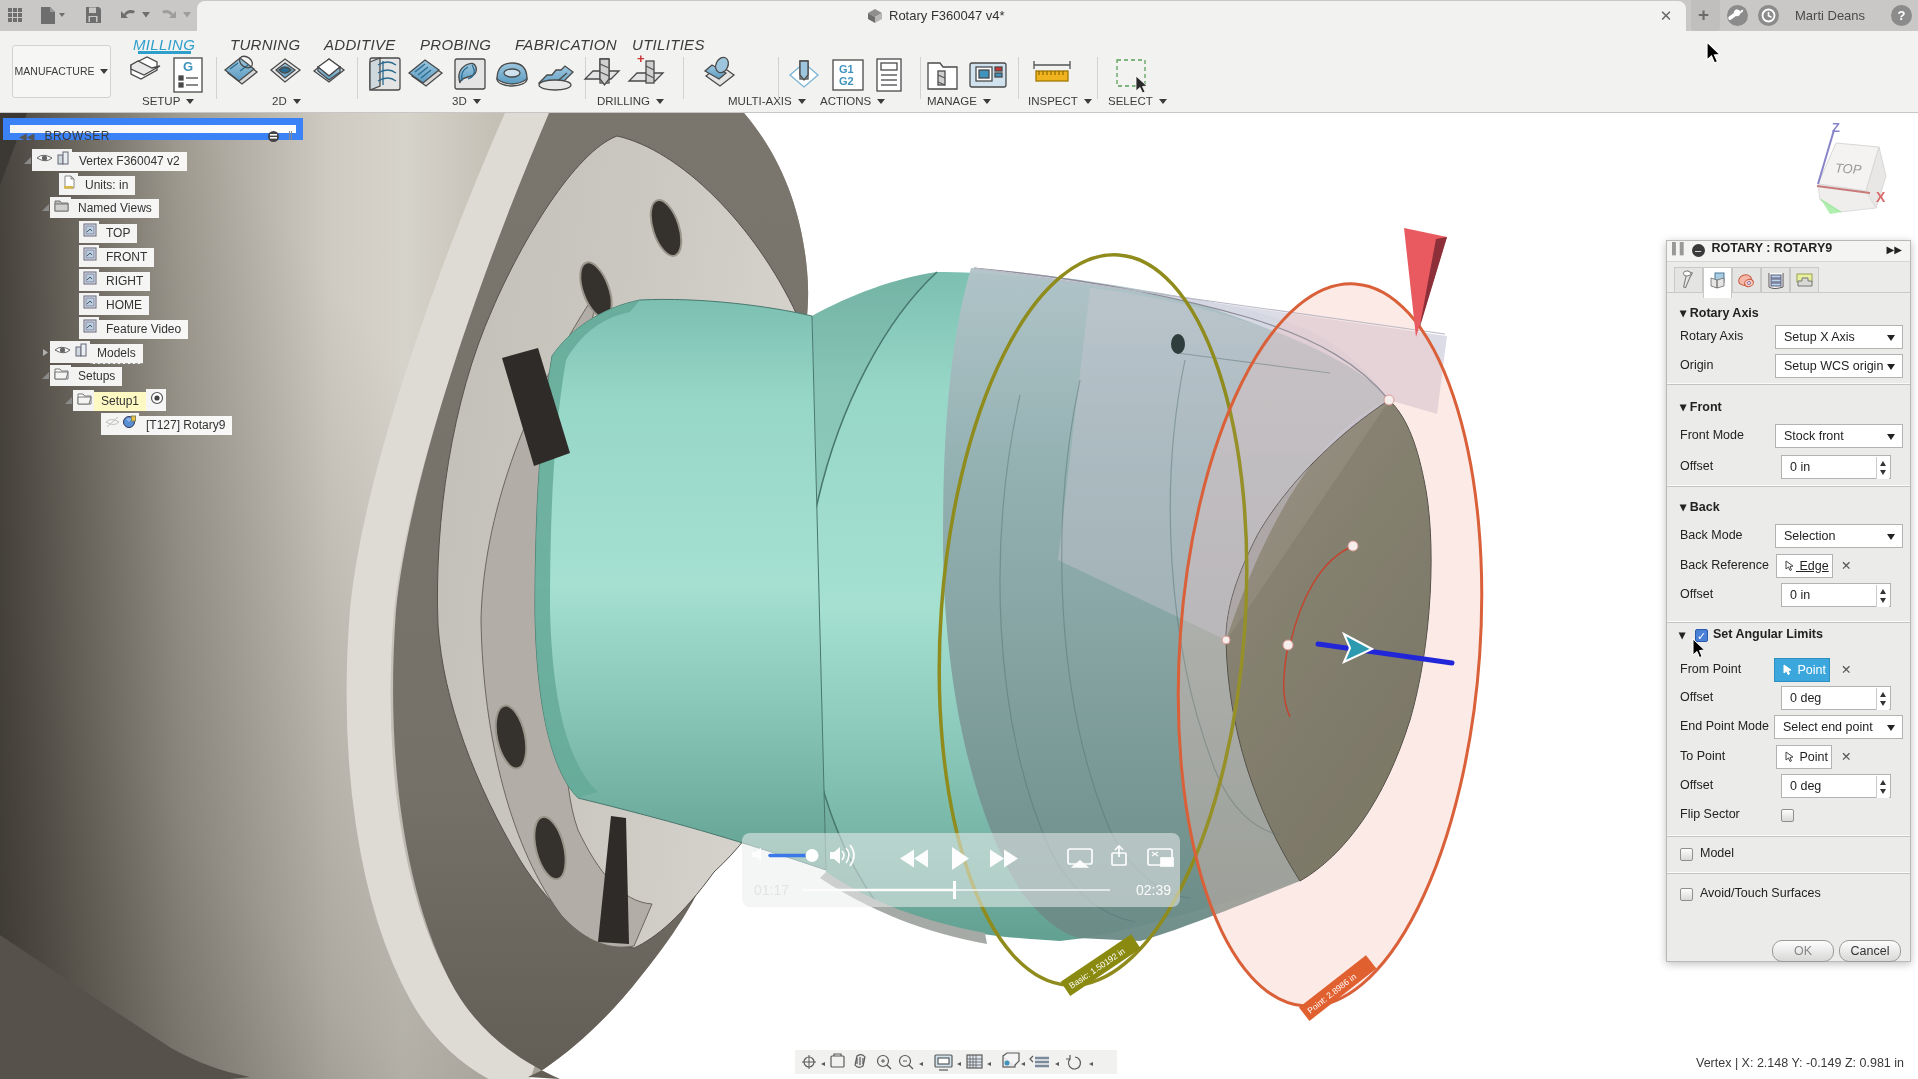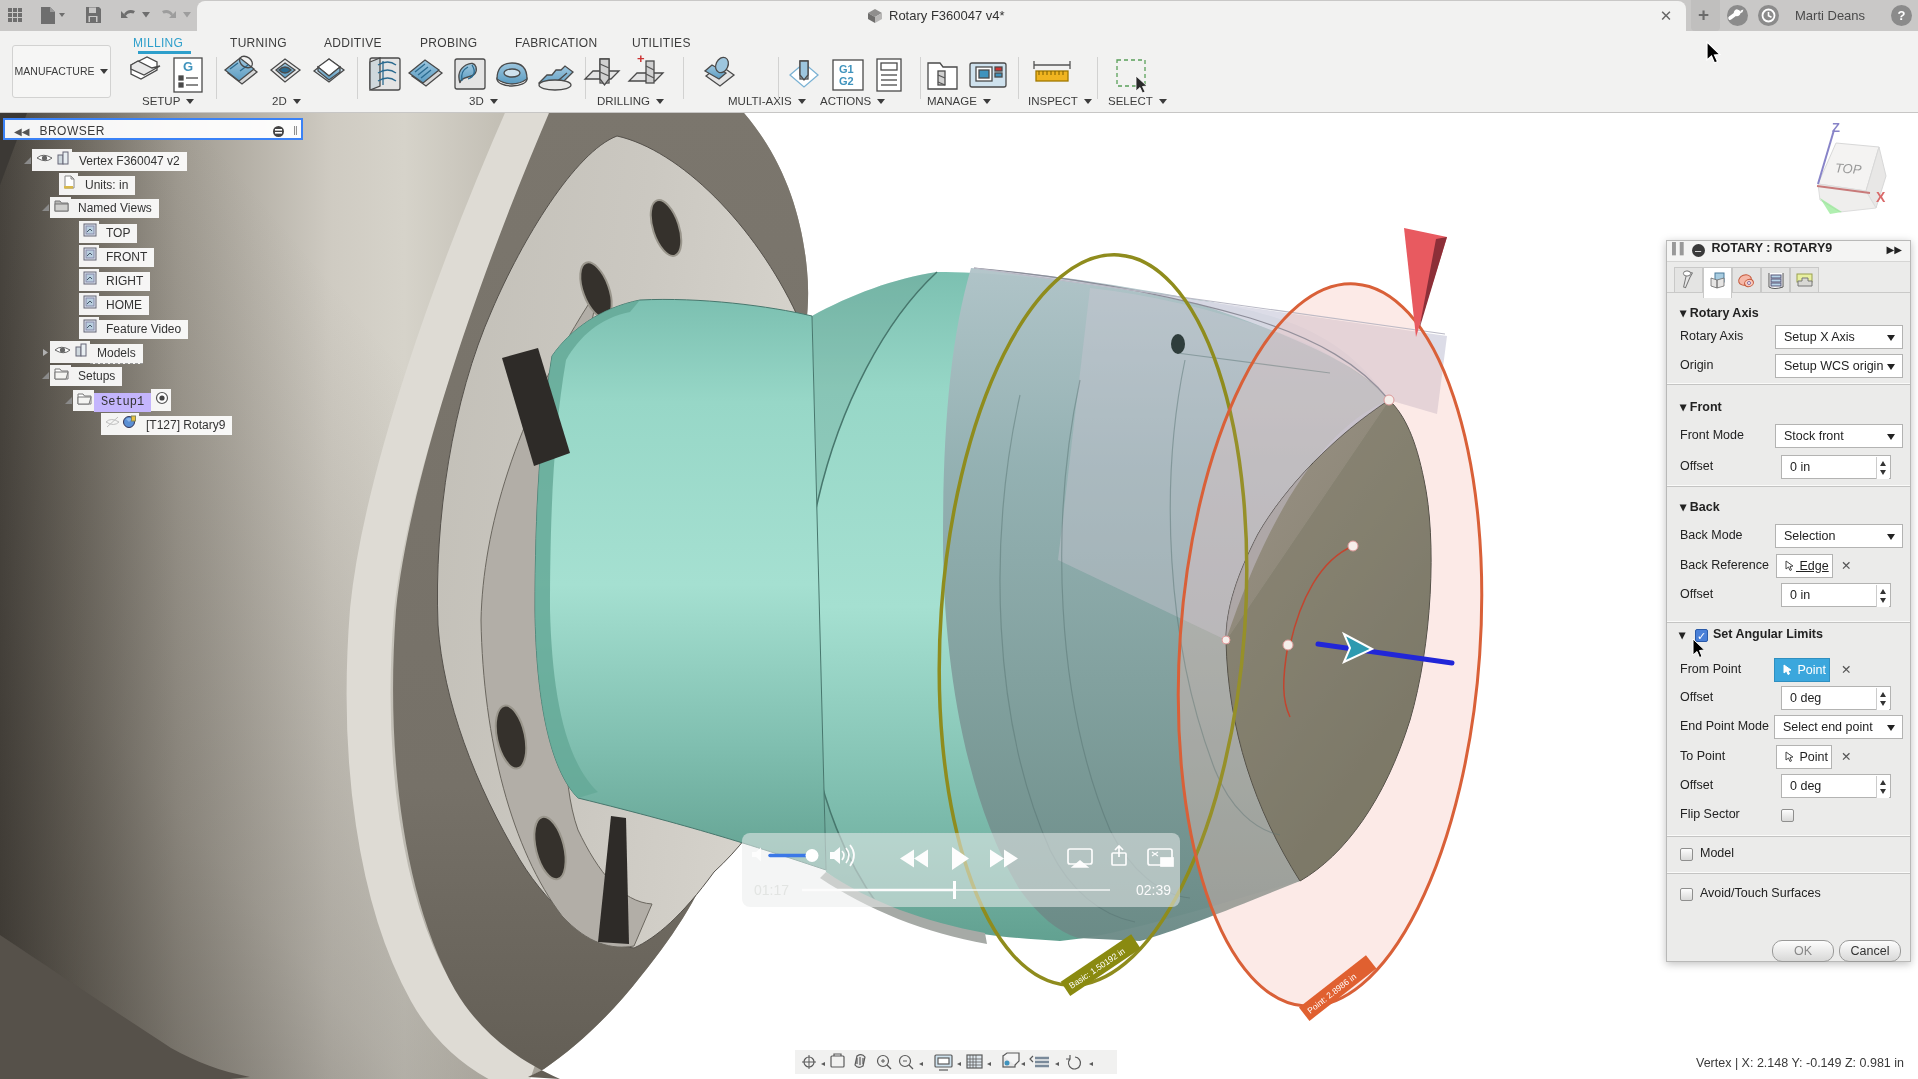--- a/index.html
+++ b/index.html
@@ -10,29 +10,29 @@
 #titlebar{left:0;top:0;width:1918px;height:31px;background:#c9c8c7;z-index:30;}
 #doctab{left:197px;top:1px;width:1489px;height:30px;background:#f2f2f1;border-radius:8px 8px 0 0;z-index:31;}
 #tabclose{right:12px;top:7px;width:16px;height:16px;color:#666;font-size:15px;line-height:16px;text-align:center;}
 #plusbtn{left:1691px;top:0;width:29px;height:31px;background:#c0bfbe;z-index:32;border-radius:0 0 4px 4px;}
 #plusbtn div{position:absolute;left:7px;top:8px;width:15px;height:15px;color:#6b6b6b;font-size:19px;line-height:14px;font-weight:bold;}
 .circico{top:5px;width:21px;height:21px;border-radius:50%;background:#8b8b8b;color:#fff;text-align:center;font-size:13px;line-height:21px;font-weight:bold;z-index:32;}
 #username{left:1795px;top:8px;font-size:13px;color:#4a4a4a;z-index:32;}
 
 #ribbon{left:0;top:31px;width:1918px;height:82px;background:#f2f2f1;z-index:30;border-bottom:1px solid #c7c6c5;}
 #manufBtn{z-index:31;left:12px;top:45px;width:99px;height:53px;background:#f6f6f5;border:1px solid #d2d2d1;border-radius:3px;font-size:10.5px;color:#3c3c3c;text-align:center;line-height:51px;letter-spacing:0;}
-.rtab{top:36px;font-size:12px;color:#3c3c3c;z-index:31;letter-spacing:.3px;}
+.rtab{top:36px;font-size:15px;color:#3c3c3c;z-index:31;letter-spacing:.3px;font-style:italic;}
 #milltab{color:#2e9fcb;}
 #millunder{z-index:31;left:138px;top:51px;width:53px;height:3px;background:#2e9fcb;}
 .glabel{top:95px;font-size:11.5px;color:#3c3c3c;z-index:31;}
 .gsep{z-index:31;top:57px;width:1px;height:42px;background:#d2d2d1;}
 .caret{display:inline-block;width:0;height:0;border-left:4px solid transparent;border-right:4px solid transparent;border-top:5px solid #3c3c3c;margin-left:3px;vertical-align:1px;}
 
 #browser{left:3px;top:118px;width:300px;z-index:20;font-size:12px;color:#333;}
-#bheader{position:relative;height:22px;background:rgba(255,255,255,.95);border:2px solid #3b82f6;line-height:22px;}
+#bheader{position:relative;height:22px;background:rgba(255,255,255,.95);border:7px solid #3b82f6;line-height:22px;}
 .brow{position:relative;height:24px;white-space:nowrap;}
 .chip{display:inline-block;background:rgba(255,255,255,.92);padding:2px 7px 3px 7px;}
 .icochip{display:inline-block;background:rgba(255,255,255,.92);padding:2px 2px 3px 4px;}
 
 #dlg{left:1666px;top:240px;width:245px;height:722px;background:#ebebea;border:1px solid #b9b9b8;box-shadow:0 2px 8px rgba(0,0,0,.25);z-index:20;font-size:12.5px;color:#222;}
 #dlghead{position:relative;height:21px;background:#f4f4f3;border-bottom:1px solid #d5d5d4;}
 .dd{position:absolute;background:#fff;border:1px solid #b3b3b2;height:24px;line-height:22px;padding-left:8px;}
 .ddcaret{position:absolute;right:7px;top:9px;width:0;height:0;border-left:4.5px solid transparent;border-right:4.5px solid transparent;border-top:6px solid #222;}
 .spin{position:absolute;right:1px;top:1px;width:13px;height:22px;border-left:1px solid #ccc;background:#fff;}
 .spin:before{content:"";position:absolute;left:3px;top:4px;width:0;height:0;border-left:3.5px solid transparent;border-right:3.5px solid transparent;border-bottom:5px solid #333;}
@@ -211,21 +211,21 @@
 <div id="manufBtn" class="abs">MANUFACTURE <span class="caret"></span></div>
 <div class="rtab abs" id="milltab" style="left:133px;">MILLING</div>
 <div class="abs" id="millunder" style="z-index:31;"></div>
 <div class="rtab abs" style="left:230px;">TURNING</div>
 <div class="rtab abs" style="left:324px;">ADDITIVE</div>
 <div class="rtab abs" style="left:420px;">PROBING</div>
 <div class="rtab abs" style="left:515px;">FABRICATION</div>
 <div class="rtab abs" style="left:632px;">UTILITIES</div>
 <div class="glabel abs" style="left:142px;">SETUP <span class="caret"></span></div>
 <div class="glabel abs" style="left:272px;">2D <span class="caret"></span></div>
-<div class="glabel abs" style="left:452px;margin-left:17px;">3D <span class="caret"></span></div>
+<div class="glabel abs" style="left:452px;">3D <span class="caret"></span></div>
 <div class="glabel abs" style="left:597px;">DRILLING <span class="caret"></span></div>
 <div class="glabel abs" style="left:728px;">MULTI-AXIS <span class="caret"></span></div>
 <div class="glabel abs" style="left:820px;">ACTIONS <span class="caret"></span></div>
 <div class="glabel abs" style="left:927px;">MANAGE <span class="caret"></span></div>
 <div class="glabel abs" style="left:1028px;">INSPECT <span class="caret"></span></div>
 <div class="glabel abs" style="left:1108px;">SELECT <span class="caret"></span></div>
 <div class="gsep abs" style="left:216px;"></div>
 <div class="gsep abs" style="left:357px;"></div>
 <div class="gsep abs" style="left:585px;"></div>
 <div class="gsep abs" style="left:683px;"></div>
@@ -439,21 +439,21 @@
           <path d="M1,8 L8,8 L8,1 Z" fill="#8a8a8a"></path>
         </svg><span class="icochip"><svg width="15" height="13" viewBox="0 0 15 13">
             <path d="M1,2 h5 l1.5,2 h6.5 v8 h-13 Z" fill="#fff" stroke="#777"></path>
             <path d="M1,5 h13 l-2,7 h-11 Z" fill="#f4f4f2" stroke="#777"></path>
           </svg></span><span class="chip">Setups</span></div>
 <div class="brow"><svg class="exp" width="9" height="9" viewBox="0 0 9 9" style="margin-left:61px;">
           <path d="M1,8 L8,8 L8,1 Z" fill="#8a8a8a"></path>
         </svg><span class="icochip"><svg width="15" height="13" viewBox="0 0 15 13">
             <path d="M1,2 h5 l1.5,2 h6.5 v8 h-13 Z" fill="#fff" stroke="#777"></path>
             <path d="M1,5 h13 l-2,7 h-11 Z" fill="#f4f4f2" stroke="#777"></path>
-          </svg></span><span class="chip" style="background:#c4b5fd;font-family:Liberation Mono, monospace;">Setup1</span><span class="icochip"><svg width="14" height="14" viewBox="0 0 14 14">
+          </svg></span><span class="chip" style="background:#fef9c3;">Setup1</span><span class="icochip"><svg width="14" height="14" viewBox="0 0 14 14">
             <circle cx="7" cy="7" r="5.5" fill="#fff" stroke="#555" stroke-width="1.2"></circle>
             <circle cx="7" cy="7" r="2.6" fill="#444"></circle>
           </svg></span></div>
 <div class="brow"><span class="icochip" style="margin-left:98px;"><svg width="32" height="14" viewBox="0 0 32 14">
             <path d="M1,7 q5,-5 13,0 q-5,5 -13,0" fill="none" stroke="#c0c0c0"></path>
             <path d="M2,12 L13,2" stroke="#c0c0c0"></path>
             <circle cx="24" cy="7" r="5.5" fill="#5a8fd4" stroke="#335"></circle>
             <path d="M21,4 a5.5,5.5 0 0,1 6,0 l-3,3 Z" fill="#8ab4e8"></path>
             <rect x="26.5" y="1" width="4" height="5" fill="#e8c040" stroke="#885"></rect>
           </svg></span><span class="chip">[T127] Rotary9</span></div>

